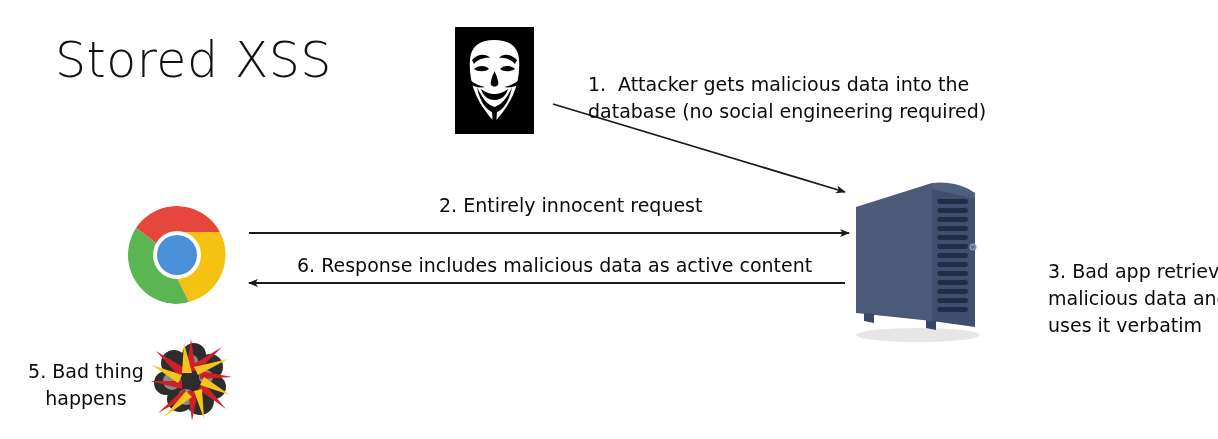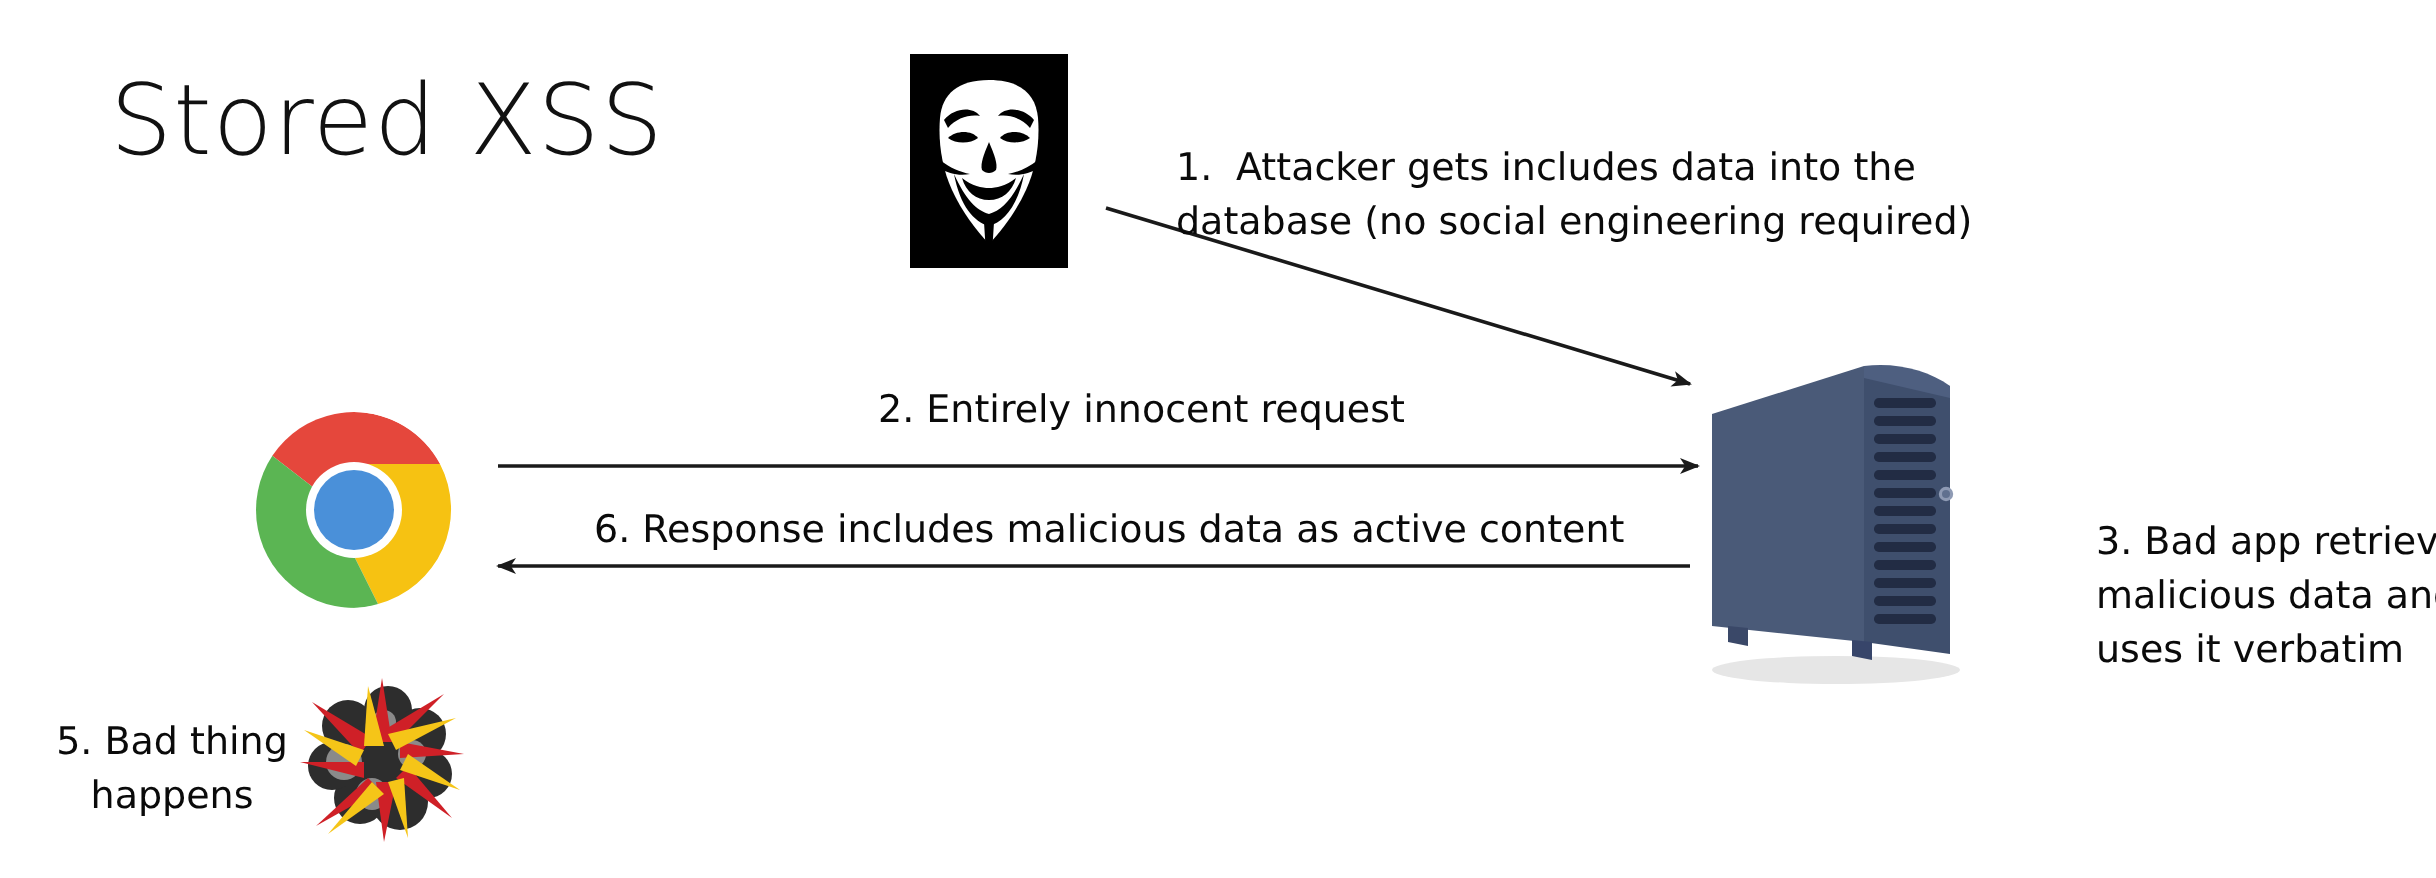--- a/index.html
+++ b/index.html
@@ -245,21 +245,21 @@
 
       <line x1="553" y1="104" x2="845" y2="192" stroke="#1a1a1a" stroke-width="1.8" marker-end="url(#ah)"></line>
 
       <line x1="249" y1="233" x2="849" y2="233" stroke="#1a1a1a" stroke-width="1.8" marker-end="url(#ah)"></line>
 
       <line x1="845" y1="283" x2="249" y2="283" stroke="#1a1a1a" stroke-width="1.8" marker-end="url(#ahl)"></line>
     </svg>
   </div>
 
   <div class="abs caption" id="cap1">
-    <span class="num">1.</span><span>Attacker gets includes data into the
+    <span class="num">1.</span><span>Attacker gets malicious data into the
 database (no social engineering required)</span>
   </div>
 
   <div class="abs caption" id="cap2">2. Entirely innocent request</div>
 
   <div class="abs caption" id="cap3">3. Bad app retrieves
 malicious data and
 uses it verbatim</div>
 
   <div class="abs caption" id="cap4">6. Response includes malicious data as active content</div>

